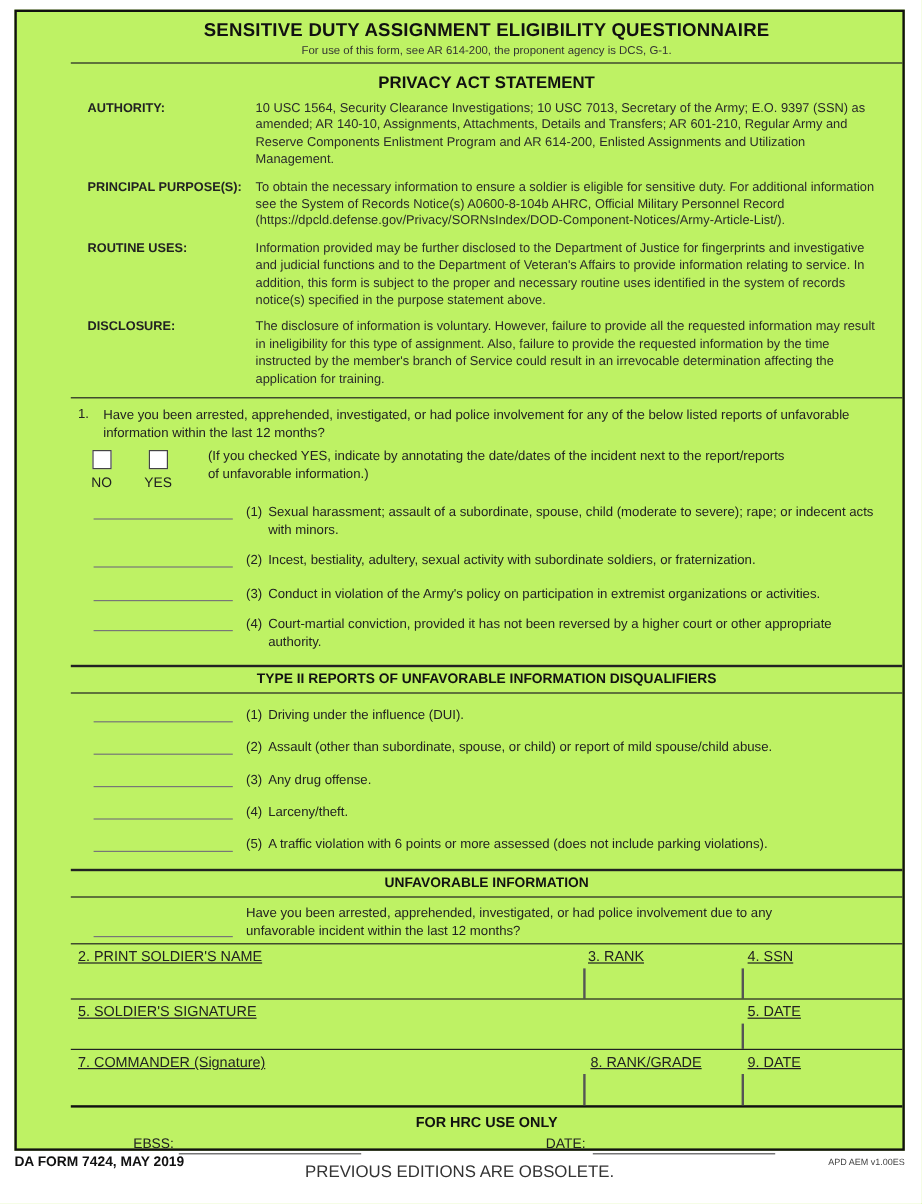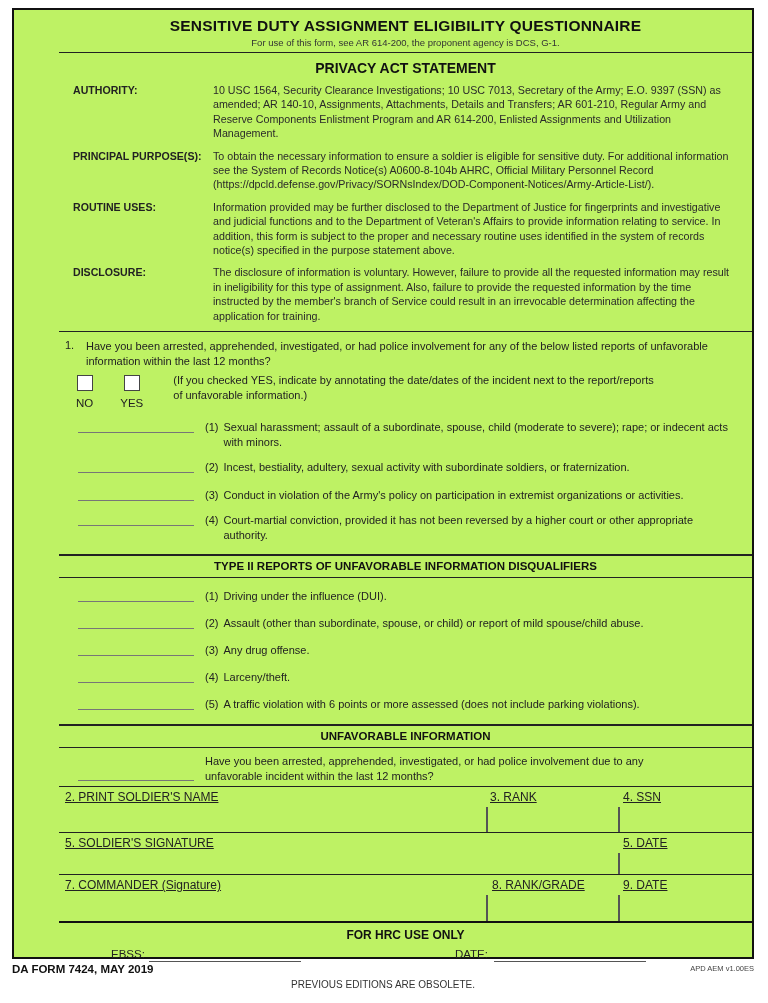--- a/index.html
+++ b/index.html
@@ -67,21 +67,21 @@
   .hrc-field { display:flex; align-items:flex-start; }
   .hrc-underline { display:inline-block; border-bottom:1.5px solid #555; height:14px; }
   .hrc-ebss { margin-left:52px; }
   .hrc-date { margin-left:154px; }
   .hrc-underline.u1 { width:152px; margin-left:4px; }
   .hrc-underline.u2 { width:152px; margin-left:6px; }
 
   
   .footer { position:absolute; left:12px; top:963px; width:742px; display:flex; align-items:flex-start; }
   .footer-left { font-weight:bold; font-size:11.5px; color:#111; }
-  .footer-center { font-size:10px; color:#333; position:absolute; left:50%; transform:translateX(-50%); top:16px;text-align:center; }
+  .footer-center { font-size:14px; color:#333; position:absolute; left:50%; transform:translateX(-50%); top:5px;text-align:center; }
   .footer-right { margin-left:auto; font-size:7.5px; color:#444; padding-top:1px; }
 </style>
 </head>
 <body>
 
 <div class="sheet">
 
   <div class="title-block">
     <div class="form-title">SENSITIVE DUTY ASSIGNMENT ELIGIBILITY QUESTIONNAIRE</div>
     <div class="form-subtitle">For use of this form, see AR 614-200, the proponent agency is DCS, G-1.</div>

